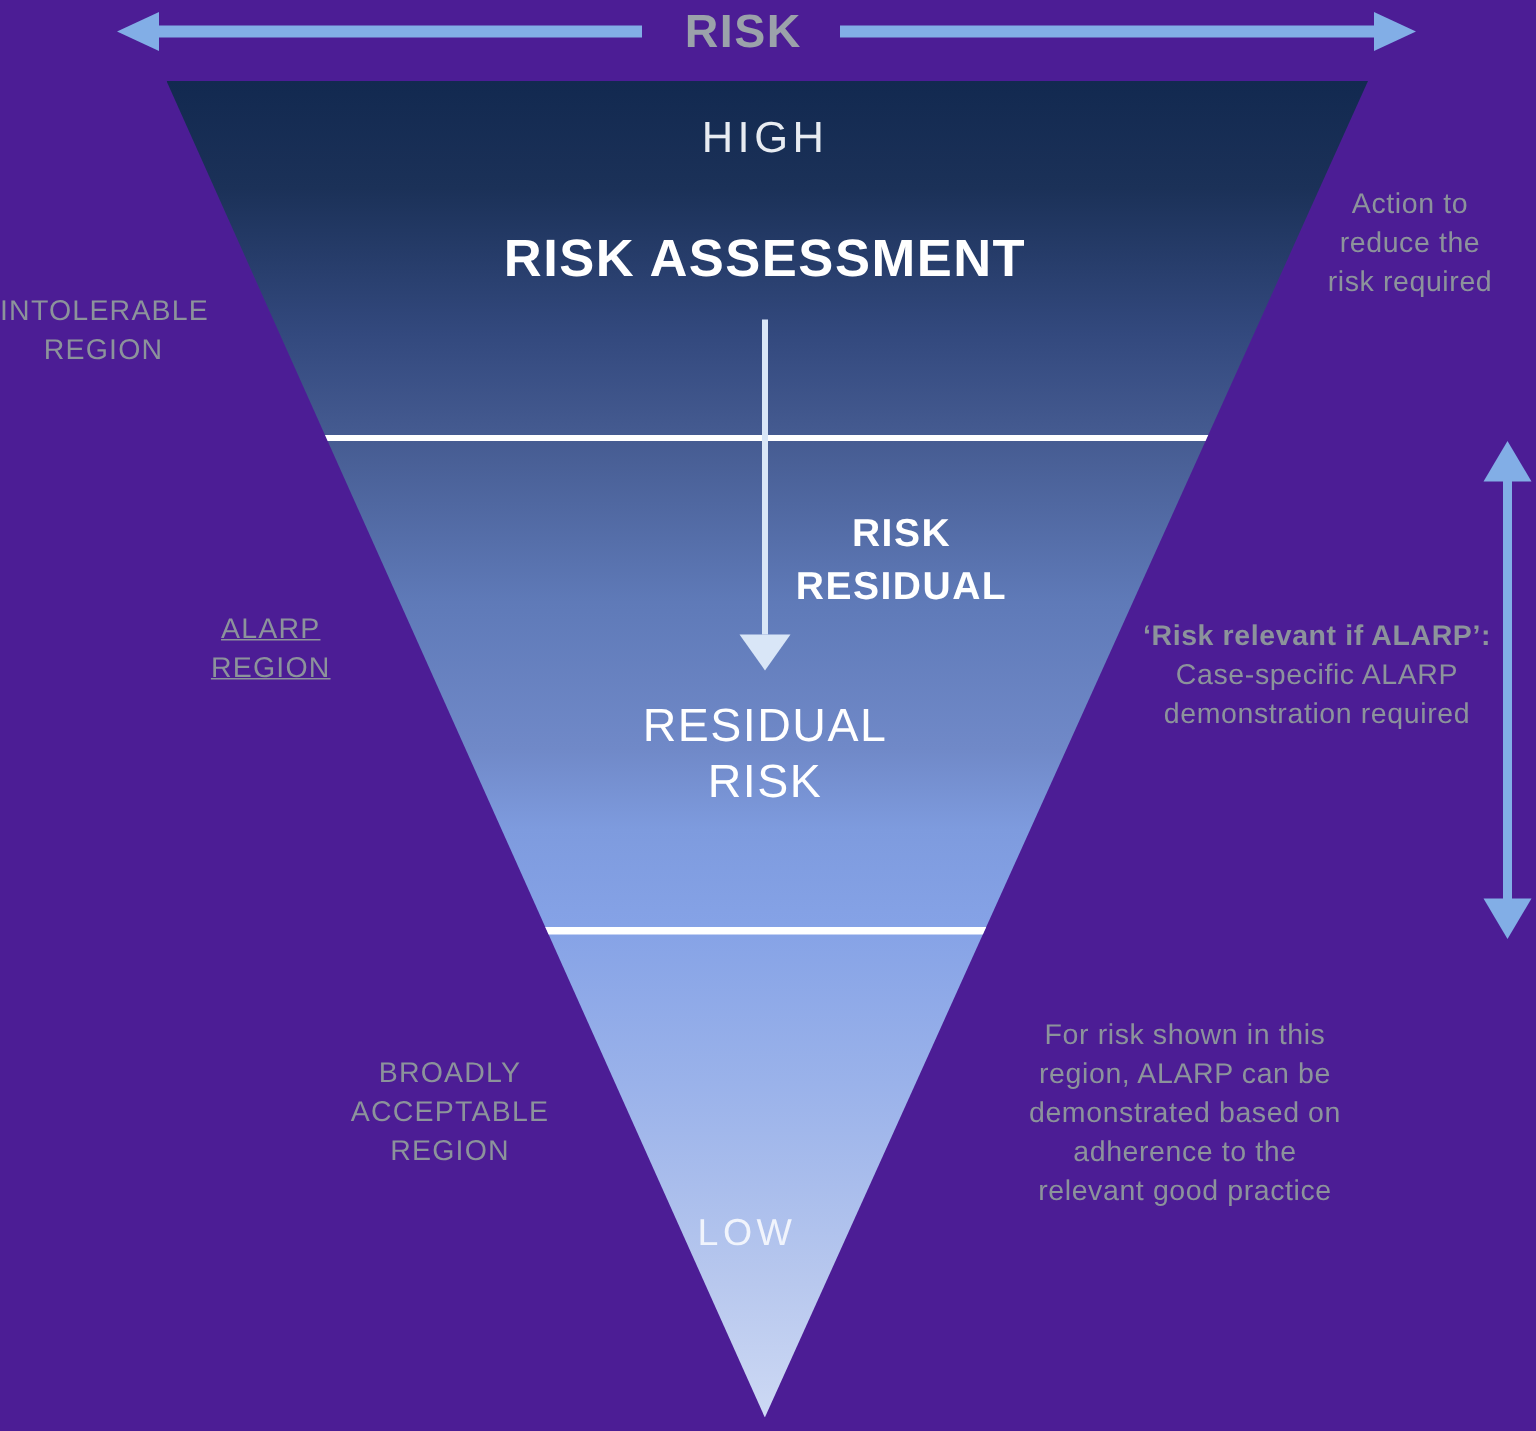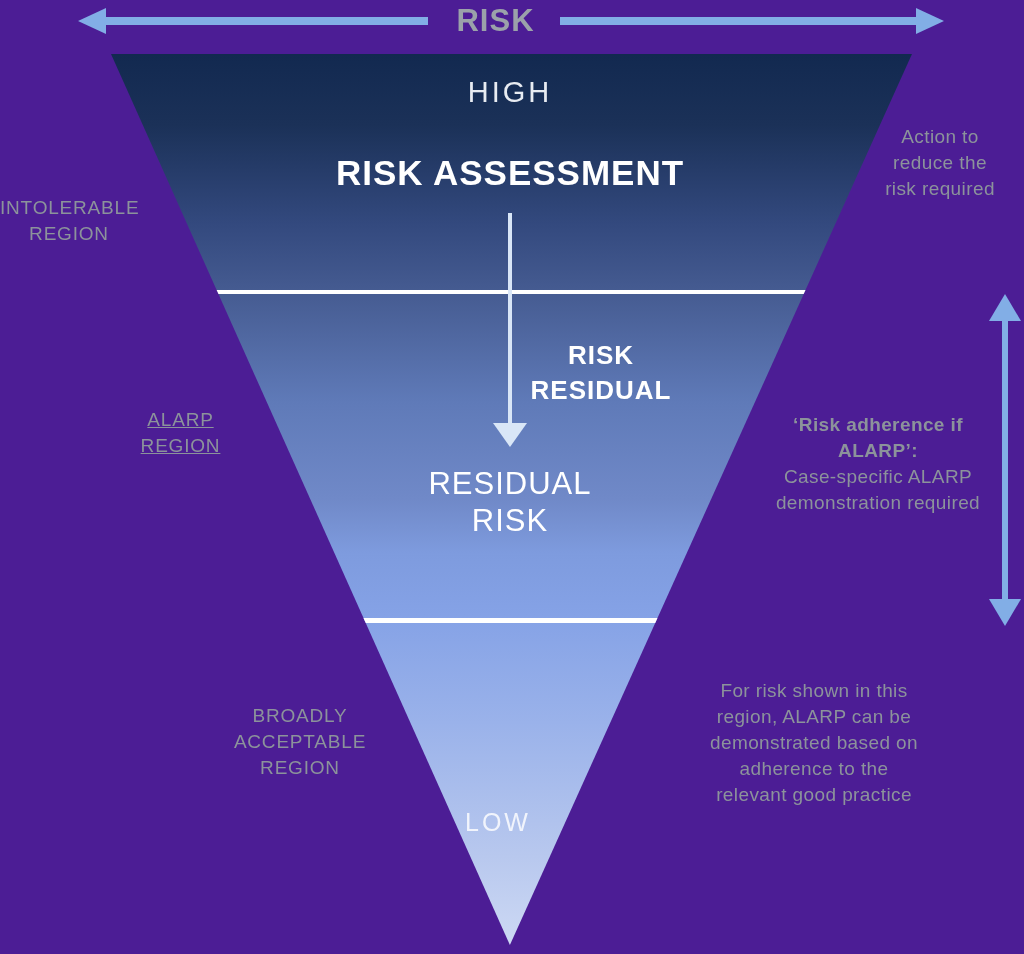--- a/index.html
+++ b/index.html
@@ -53,21 +53,21 @@
 
   
   .note{position:absolute;text-align:center;color:#8c939b;font-size:19px;line-height:26px;letter-spacing:.4px;}
   .note.upper{letter-spacing:.8px;}
   .intolerable{left:0;top:151px;width:138px;margin-top:44px;}
   .alarp{left:118px;top:407px;width:125px;text-decoration:underline;}
   .broadly{left:224px;top:703px;width:152px;}
   .action{left:878px;top:124px;width:124px;}
   .tolerable{left:752px;top:412px;width:252px;}
   .tolerable .b{font-weight:700;}
-  .forrisk{left:680px;top:678px;width:220px;margin-left:24px;}
+  .forrisk{left:680px;top:678px;width:220px;}
 </style>
 </head>
 <body>
 
 <div id="canvas">
 
   <div>
     <span class="head-left"></span>
     <span class="shaft h-shaft-left"></span>
     <div class="axis-label">RISK</div>
@@ -98,21 +98,21 @@
 
   <div class="fun-text low">LOW</div>
 
   <div class="note upper intolerable">INTOLERABLE REGION</div>
   <div class="note upper alarp">ALARP REGION</div>
   <div class="note upper broadly">BROADLY ACCEPTABLE REGION</div>
 
   <div class="note action">Action to reduce the risk required</div>
 
   <div class="note tolerable">
-    <div class="b">‘Risk adherence if ALARP’:</div>
+    <div class="b">‘Risk relevant if ALARP’:</div>
     <div>Case-specific ALARP demonstration required</div>
   </div>
 
   <div class="note forrisk">For risk shown in this region, ALARP can be demonstrated based on adherence to the relevant good practice</div>
 
   <div>
     <span class="head-up"></span>
     <span class="shaft v-shaft"></span>
     <span class="head-down"></span>
   </div>

